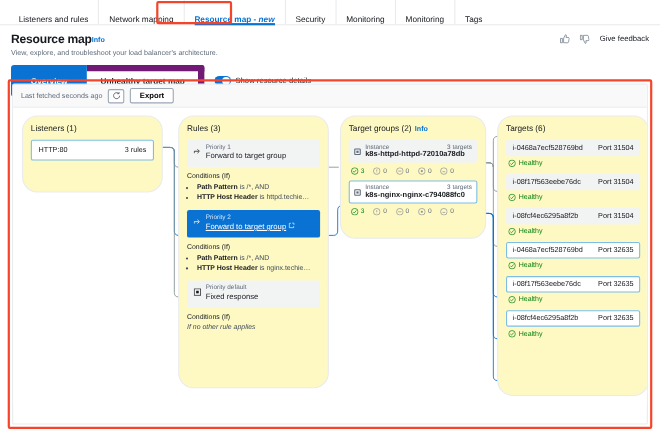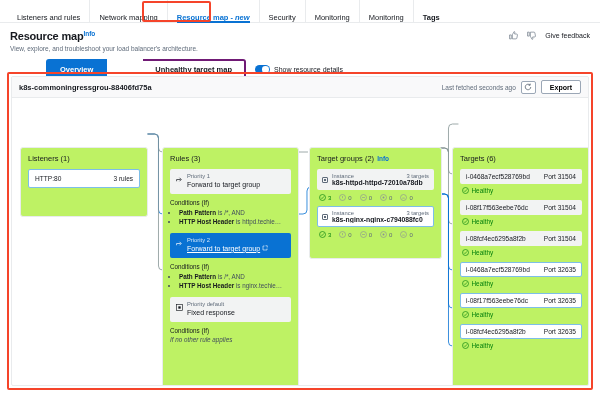--- a/index.html
+++ b/index.html
@@ -22,57 +22,57 @@
   }
   .tab {
     display: flex; align-items: flex-end;
     padding: 0 9px;
     font-size: 7.5px;
     color: #16191f;
     border-right: 1px solid #e9ebed;
     white-space: nowrap;
     cursor: pointer;
   }
-  .tab:last-child { border-right: none; font-weight: bold; }
+  .tab:last-child { border-right: none; }
   .tab.active { color: #0972d3; font-weight: bold; position: relative; }
   .tab.active::after {
     content: ""; position: absolute; left: 9px; right: 9px; bottom: -1px;
     height: 2px; background: #0972d3;
   }
   .tab .newtag { font-style: italic; font-weight: bold; color: #0972d3; margin-left: 2px; margin-top: 48px; }
   .tab-highlight {
     position: absolute;
     border: 2px solid #f5442a;
     border-radius: 2px;
     pointer-events: none;
   }
 
   
   .page-head { padding: 7px 10px 0 10px; position: relative; }
-  .page-title-row { display: flex; align-items: flex-start; gap: 0; }
+  .page-title-row { display: flex; align-items: center; gap: 0; }
   .page-title { font-size: 11px; font-weight: bold; letter-spacing: -0.2px; }
   .info-link { color: #0972d3; font-size: 6.5px; font-weight: bold; cursor: pointer; }
   .page-sub { font-size: 6.5px; color: #5f6b7a; margin-top: 3px; }
 
   .head-right {
     position: absolute; right: 10px; top: 8px;
     display: flex; align-items: center; gap: 9px;
   }
   .thumb-icon { width: 9px; height: 9px; color: #5f6b7a; cursor: pointer; display:block;}
   .feedback-link { font-size: 7px; color: #16191f; cursor: pointer; }
 
   
   .controls { display: flex; align-items: center; gap: 9px; padding: 7px 10px 6px 10px; }
   .seg { display: flex; }
   .seg-btn {
     font-size: 7.5px; font-weight: bold;
     padding: 4px 12px;
-    border: 2px solid #701a75;
+    border: 6px solid #701a75;
     background: #fff; color: #16191f;
-    cursor: pointer; white-space: nowrap; margin-left: 36px;
+    cursor: pointer; white-space: nowrap;
   }
   .seg-btn:first-child { border-radius: 3px 0 0 3px; }
   .seg-btn:last-child { border-radius: 0 3px 3px 0; border-left: none; }
   .seg-btn.sel { background: #0972d3; border-color: #0972d3; color: #fff; }
 
   .toggle-wrap { display: flex; align-items: center; gap: 4px; cursor: pointer; }
   .toggle {
     width: 15px; height: 9px; border-radius: 5px;
     background: #0972d3; position: relative; flex: none;
   }
@@ -118,25 +118,24 @@
     border: 1px solid #9ba7b6; border-radius: 2px; background: #fff;
     font-size: 7px; font-weight: bold; padding: 2.5px 8px; cursor: pointer;
   }
 
   
   .map-body { position: relative; height: 271px; background: #fff; }
   .svg-wires { position: absolute; inset: 0; width: 100%; height: 100%; pointer-events: none; }
 
   .col {
     position: absolute; top: 7px;
-    background: #bef264;
+    background: #fef9c3;
     border: 1px solid #e9ebed;
-    border-radius: 3px;
+    border-radius: 14px;
     padding: 6px 7px;
-    margin-top: 42px;
   }
   .col-title { font-size: 7.5px; margin-bottom: 6px; display: flex; align-items: baseline; gap: 3px; }
 
   #col-listeners   { left: 8px;   width: 128px; height: 70px; }
   #col-rules       { left: 150px; width: 137px; height: 248px; }
   #col-tgs         { left: 297px; width: 133px; height: 112px; }
   #col-targets     { left: 440px; width: 138px; height: 255px; }
 
   
   .listener-card {
@@ -259,21 +258,20 @@
   <div class="toggle-wrap">
     <div class="toggle"></div>
     <span class="toggle-label">Show resource details</span>
   </div>
 </div>
 
 <div class="map-outer">
   <div class="map">
 
     <div class="map-head">
-      <div class="map-title">k8s-commoningressgrou-88406fd75a</div>
       <div class="map-head-right">
         <span class="fetched">Last fetched seconds ago</span>
         <div class="icon-btn">
           <svg width="8" height="8" viewBox="0 0 16 16">
             <path d="M13.5 8a5.5 5.5 0 1 1-1.7-4" fill="none" stroke="#414d5c" stroke-width="1.4"></path>
             <path d="M12.4 1.2v3.2H9.2" fill="none" stroke="#414d5c" stroke-width="1.4"></path>
           </svg>
         </div>
         <button class="btn-export">Export</button>
       </div>

